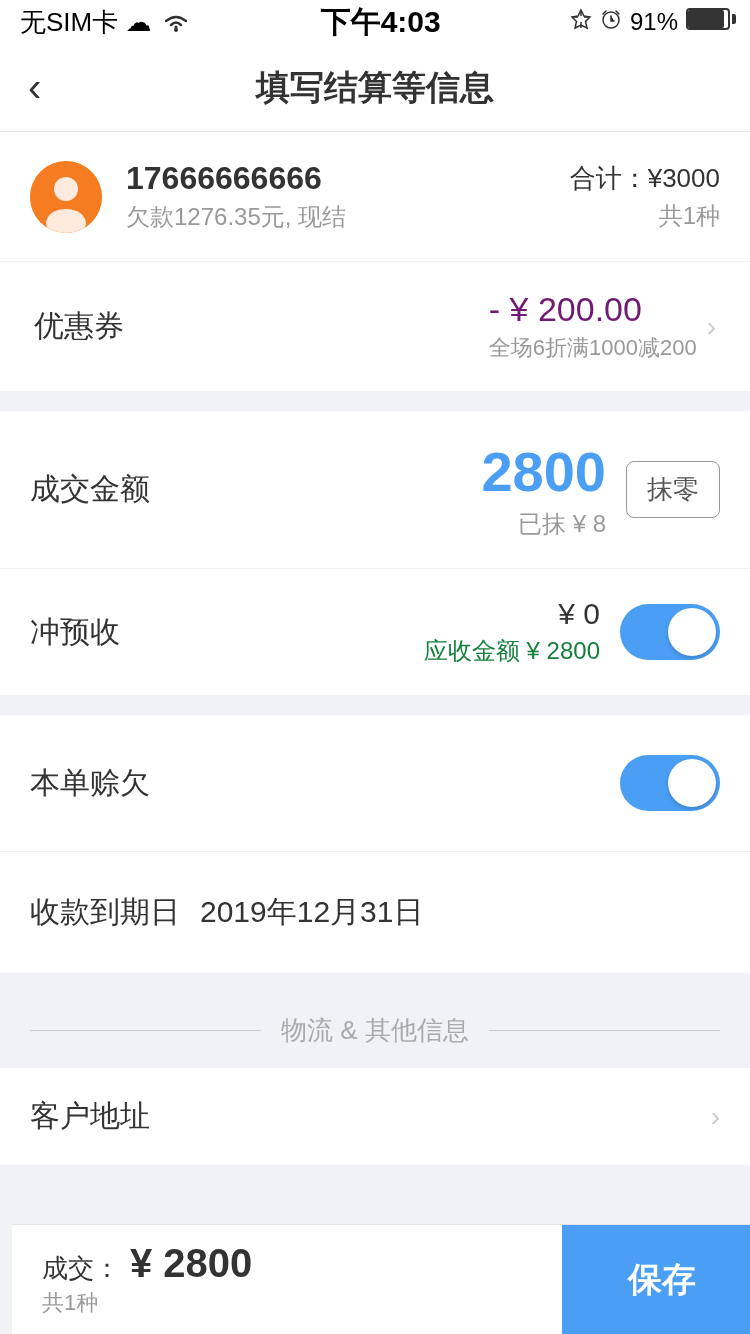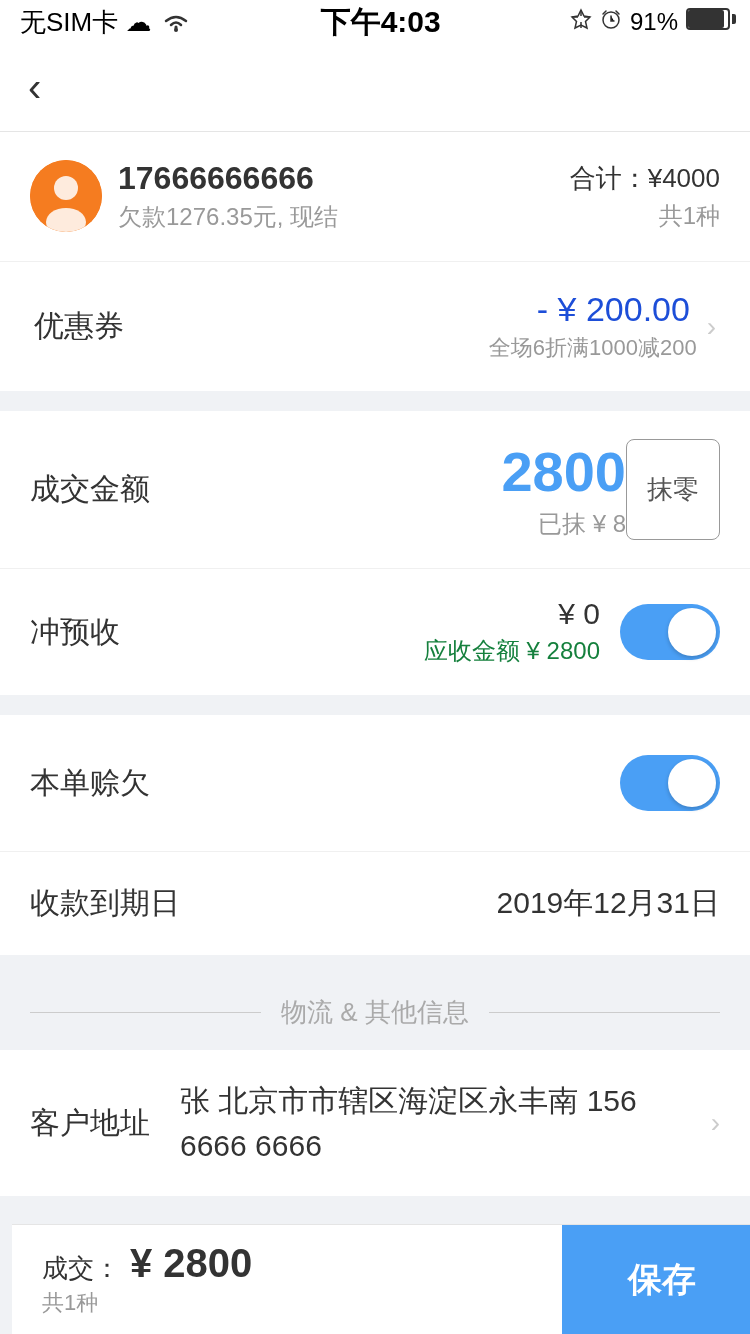--- a/index.html
+++ b/index.html
@@ -67,21 +67,21 @@
       margin-bottom: 20px;
     }
 
     
     .user-row {
       display: flex;
       align-items: center;
       padding: 28px 30px;
       justify-content: space-between;
     }
-    .user-left { display: flex; align-items: flex-start; gap: 16px; }
+    .user-left { display: flex; align-items: flex-end; gap: 24px; }
     .avatar {
       width: 72px; height: 72px; border-radius: 50%;
       background: #f57c20;
       display: flex; align-items: center; justify-content: center;
       overflow: hidden;
     }
     .avatar svg { width: 72px; height: 72px; }
     .user-info .phone { font-size: 32px; font-weight: 600; color: #333; }
     .user-info .debt { font-size: 24px; color: #999; margin-top: 4px; }
     .user-right { text-align: right; }
@@ -91,37 +91,37 @@
     
     .coupon-row {
       display: flex;
       align-items: center;
       justify-content: space-between;
       padding: 28px 34px;
       border-top: 1px solid #f0f0f0;
     }
     .coupon-label { font-size: 30px; color: #333; }
     .coupon-right { display: flex; align-items: center; gap: 10px; }
-    .coupon-discount { font-size: 34px; color: #1d4ed8; font-weight: 500; margin-left: 48px; }
+    .coupon-discount { font-size: 34px; color: #701a75; font-weight: 500; }
     .coupon-desc { font-size: 22px; color: #999; margin-top: 4px; text-align: right; }
     .chevron-right { font-size: 28px; color: #ccc; }
 
     
     .amount-section {
       background: #fff;
       margin-bottom: 20px;
     }
     .amount-row {
       display: flex;
       align-items: center;
       justify-content: space-between;
       padding: 28px 30px;
     }
     .amount-label { font-size: 30px; color: #333; }
-    .amount-right { display: flex; }
+    .amount-right { display: flex; align-items: center; gap: 20px; }
     .amount-value { font-size: 56px; color: #4a9ff5; font-weight: 600; }
     .round-btn {
       border: 1px solid #999; border-radius: 8px;
       padding: 10px 20px; font-size: 26px; color: #555;
       background: #fff; cursor: pointer;
     }
     .amount-sub { font-size: 24px; color: #999; text-align: right; margin-top: 4px; }
 
     
     .prepay-row {
@@ -157,24 +157,23 @@
       align-items: center;
       justify-content: space-between;
       padding: 40px 30px;
     }
     .debt-label { font-size: 30px; color: #333; }
 
     
     .due-row {
       display: flex;
       align-items: center;
-      padding: 31px 30px;
+      padding: 40px 30px;
       border-top: 1px solid #f0f0f0;
       gap: 20px;
-      justify-content: space-between;
     }
     .due-label { font-size: 30px; color: #333; }
     .due-value { font-size: 30px; color: #333; }
 
     
     .logistics-header {
       background: #f0f2f5;
       display: flex;
       align-items: center;
       justify-content: center;
@@ -261,41 +260,42 @@
     <div class="battery-icon">
       <div class="battery-fill"></div>
     </div>
   </div>
 </div>
 
 <div class="nav-bar">
   <div class="nav-back">
     <span>‹</span>
   </div>
+  <div class="nav-title">填写结算等信息</div>
 </div>
 
 <div class="content">
 
   <div class="card">
     <div class="user-row">
       <div class="user-left">
         <div class="avatar">
           <svg viewBox="0 0 72 72" xmlns="http://www.w3.org/2000/svg">
             <circle cx="36" cy="36" r="36" fill="#f57c20"></circle>
             <circle cx="36" cy="28" r="12" fill="rgba(255,255,255,0.85)"></circle>
             <ellipse cx="36" cy="62" rx="20" ry="14" fill="rgba(255,255,255,0.85)"></ellipse>
           </svg>
         </div>
         <div class="user-info">
           <div class="phone">17666666666</div>
           <div class="debt">欠款1276.35元, 现结</div>
         </div>
       </div>
       <div class="user-right">
-        <div class="total-label">合计：¥4000</div>
+        <div class="total-label">合计：¥3000</div>
         <div class="total-count">共1种</div>
       </div>
     </div>
 
     <div class="coupon-row">
       <div class="coupon-label">优惠券</div>
       <div class="coupon-right">
         <div>
           <div class="coupon-discount">- ¥ 200.00</div>
           <div class="coupon-desc">全场6折满1000减200</div>
@@ -342,21 +342,20 @@
   </div>
 
   <div class="logistics-header">
     <div class="logistics-line"></div>
     <div class="logistics-text">物流 &amp; 其他信息</div>
     <div class="logistics-line"></div>
   </div>
 
   <div class="address-row">
     <div class="address-label">客户地址</div>
-    <div class="address-value">张 北京市市辖区海淀区永丰南 156 6666 6666</div>
     <div class="chevron-right">›</div>
   </div>
 
   <div class="bottom-spacer"></div>
 </div>
 
 <div class="bottom-bar">
   <div class="bottom-summary">
     <div class="bottom-summary-top">
       <span class="bottom-deal-label">成交：</span>

